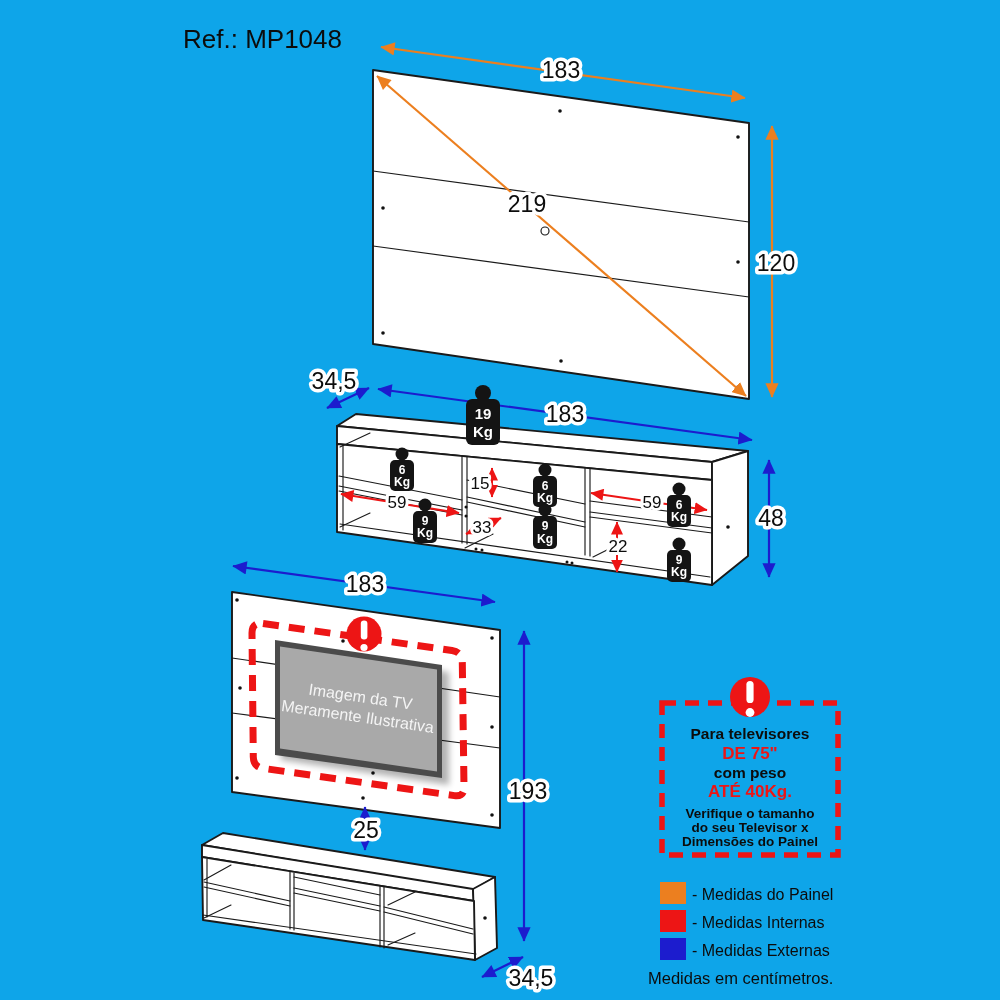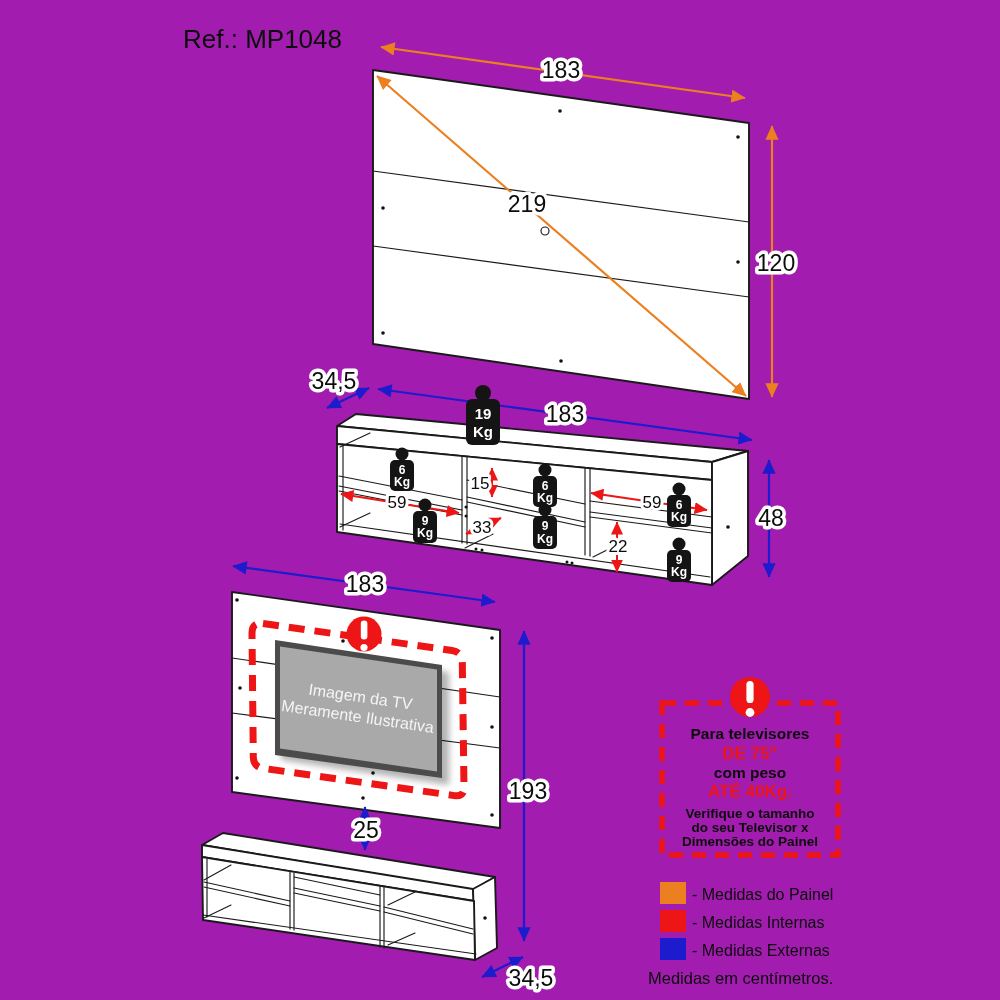--- a/index.html
+++ b/index.html
@@ -1,16 +1,16 @@
 <!DOCTYPE html>
 <html style="--c-orange: #EC7F1F; --c-red: #ED1515; --c-blue: #1C1CCE;"><head>
 <meta charset="utf-8">
 <style>
   html,body{margin:0;padding:0;background:#ffffff;}
-  .stage{width:1000px;height:1000px;position:relative;background:#a21caf;overflow:hidden;}
+  .stage{width:1000px;height:1000px;position:relative;background:#0ea5e9;overflow:hidden;}
   svg{display:block;}
   svg text{font-family:"Liberation Sans", sans-serif;fill:#0c0c0c;}
   .k{stroke:#1a1a1a;fill:none;stroke-width:1.6;stroke-linejoin:round;stroke-linecap:round;}
   .kf{fill:#ffffff;stroke:#1a1a1a;stroke-width:1.9;stroke-linejoin:round;}
   .thin{stroke-width:1.15;}
   .ol{stroke:var(--c-orange,#EC7F1F);stroke-width:2.2;fill:none;}
   .bl{stroke:var(--c-blue,#1C1CCE);stroke-width:2.2;fill:none;}
   .rl{stroke:var(--c-red,#ED1515);stroke-width:2;fill:none;}
   .dim{font-size:23px;text-anchor:middle;paint-order:stroke;stroke:#ffffff;stroke-width:7px;stroke-linejoin:round;}
   .idim{font-size:17px;text-anchor:middle;paint-order:stroke;stroke:#ffffff;stroke-width:6px;stroke-linejoin:round;}

